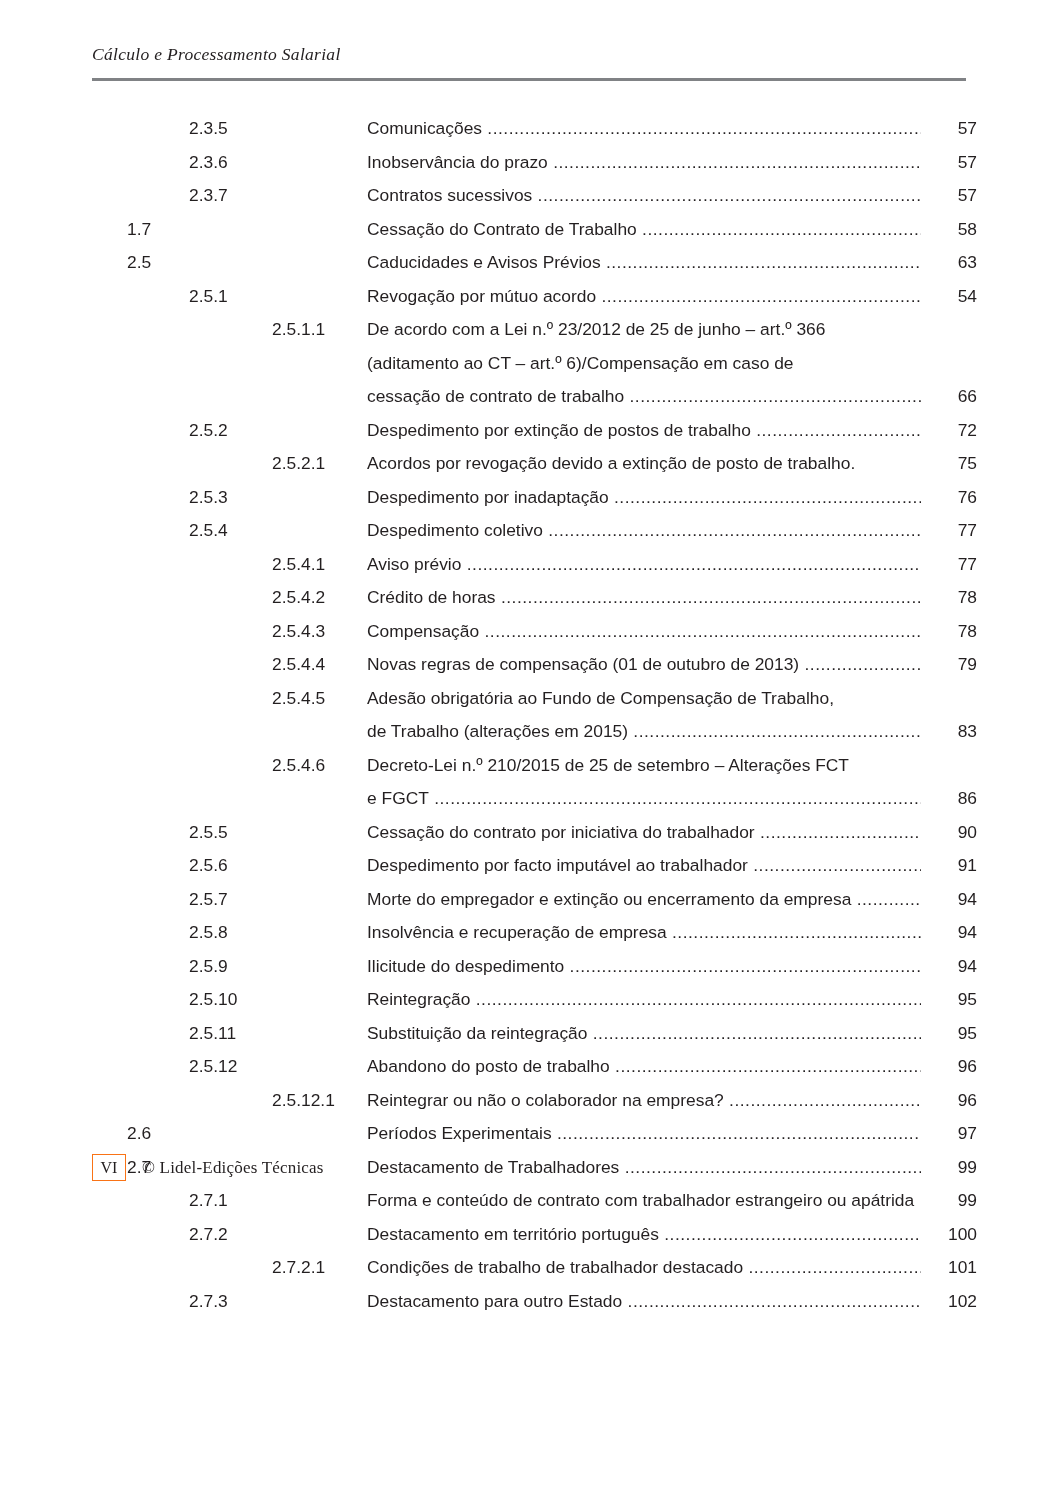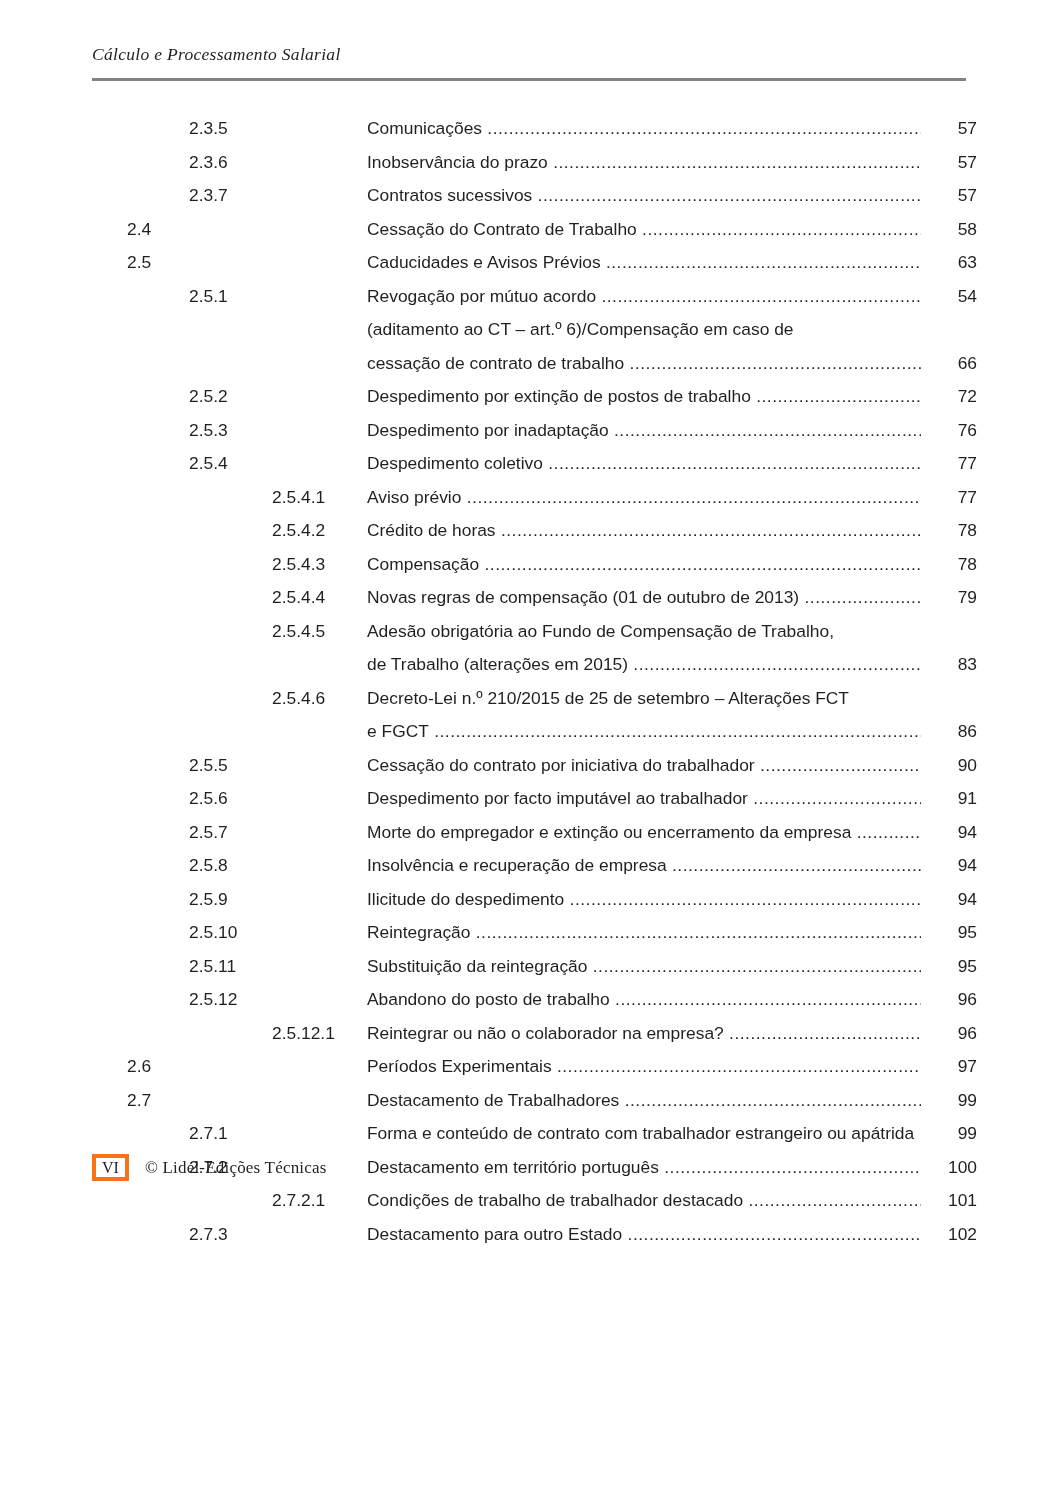--- a/index.html
+++ b/index.html
@@ -98,21 +98,21 @@
   }
   
   .footer {
     position: absolute;
     left: 92px;
     bottom: 64px;
     display: flex;
     align-items: center;
   }
   .folio-box {
-    border: 4px solid #f97316;
+    border: 1px solid #f97316;
     min-width: 34px;
     height: 27px;
     display: flex;
     align-items: center;
     justify-content: center;
     font-family: "Liberation Serif", serif;
     font-size: 16px;
     color: #231f20;
     padding: 0 6px;
     box-sizing: border-box;
@@ -152,21 +152,21 @@
         <div class="page-num">57</div>
       </div>
       <div class="toc-row">
         <div class="col-l1"></div>
         <div class="col-l2">2.3.7</div>
         <div class="col-l3"></div>
         <div class="title-cell">Contratos sucessivos<span class="dots"> ........................................................................................................................</span></div>
         <div class="page-num">57</div>
       </div>
       <div class="toc-row">
-        <div class="col-l1">2.4</div>
+        <div class="col-l1">1.7</div>
         <div class="col-l2"></div>
         <div class="col-l3"></div>
         <div class="title-cell">Cessação do Contrato de Trabalho<span class="dots"> ........................................................................................................................</span></div>
         <div class="page-num">58</div>
       </div>
       <div class="toc-row">
         <div class="col-l1">2.5</div>
         <div class="col-l2"></div>
         <div class="col-l3"></div>
         <div class="title-cell">Caducidades e Avisos Prévios<span class="dots"> ........................................................................................................................</span></div>
@@ -175,37 +175,51 @@
       <div class="toc-row">
         <div class="col-l1"></div>
         <div class="col-l2">2.5.1</div>
         <div class="col-l3"></div>
         <div class="title-cell">Revogação por mútuo acordo<span class="dots"> ........................................................................................................................</span></div>
         <div class="page-num">54</div>
       </div>
       <div class="toc-row multi">
         <div class="col-l1"></div>
         <div class="col-l2"></div>
+        <div class="col-l3">2.5.1.1</div>
+        <div class="title-cell">De acordo com a Lei n.º 23/2012 de 25 de junho – art.º 366</div>
+        <div class="page-num"></div>
+      </div>
+      <div class="toc-row multi">
+        <div class="col-l1"></div>
+        <div class="col-l2"></div>
         <div class="col-l3"></div>
         <div class="title-cell">(aditamento ao CT – art.º 6)/Compensação em caso de</div>
         <div class="page-num"></div>
       </div>
       <div class="toc-row multi">
         <div class="col-l1"></div>
         <div class="col-l2"></div>
         <div class="col-l3"></div>
         <div class="title-cell">cessação de contrato de trabalho<span class="dots"> ........................................................................................................................</span></div>
         <div class="page-num">66</div>
       </div>
       <div class="toc-row">
         <div class="col-l1"></div>
         <div class="col-l2">2.5.2</div>
         <div class="col-l3"></div>
         <div class="title-cell">Despedimento por extinção de postos de trabalho<span class="dots"> ........................................................................................................................</span></div>
         <div class="page-num">72</div>
+      </div>
+      <div class="toc-row">
+        <div class="col-l1"></div>
+        <div class="col-l2"></div>
+        <div class="col-l3">2.5.2.1</div>
+        <div class="title-cell">Acordos por revogação devido a extinção de posto de trabalho.</div>
+        <div class="page-num">75</div>
       </div>
       <div class="toc-row">
         <div class="col-l1"></div>
         <div class="col-l2">2.5.3</div>
         <div class="col-l3"></div>
         <div class="title-cell">Despedimento por inadaptação<span class="dots"> ........................................................................................................................</span></div>
         <div class="page-num">76</div>
       </div>
       <div class="toc-row">
         <div class="col-l1"></div>

